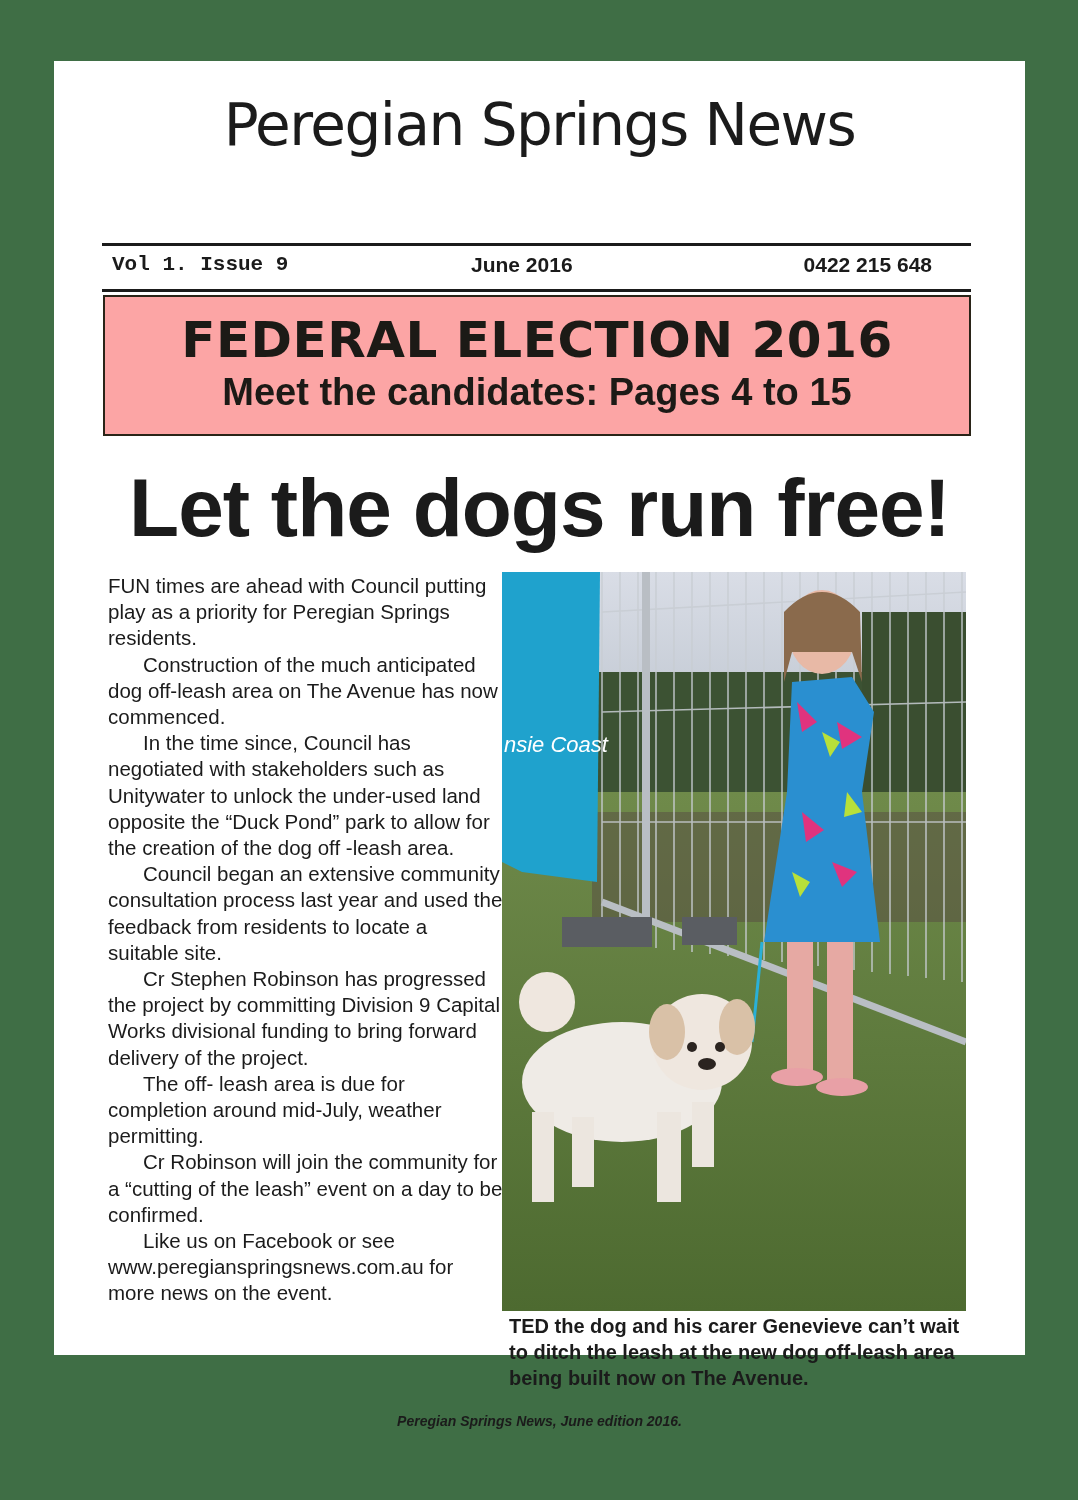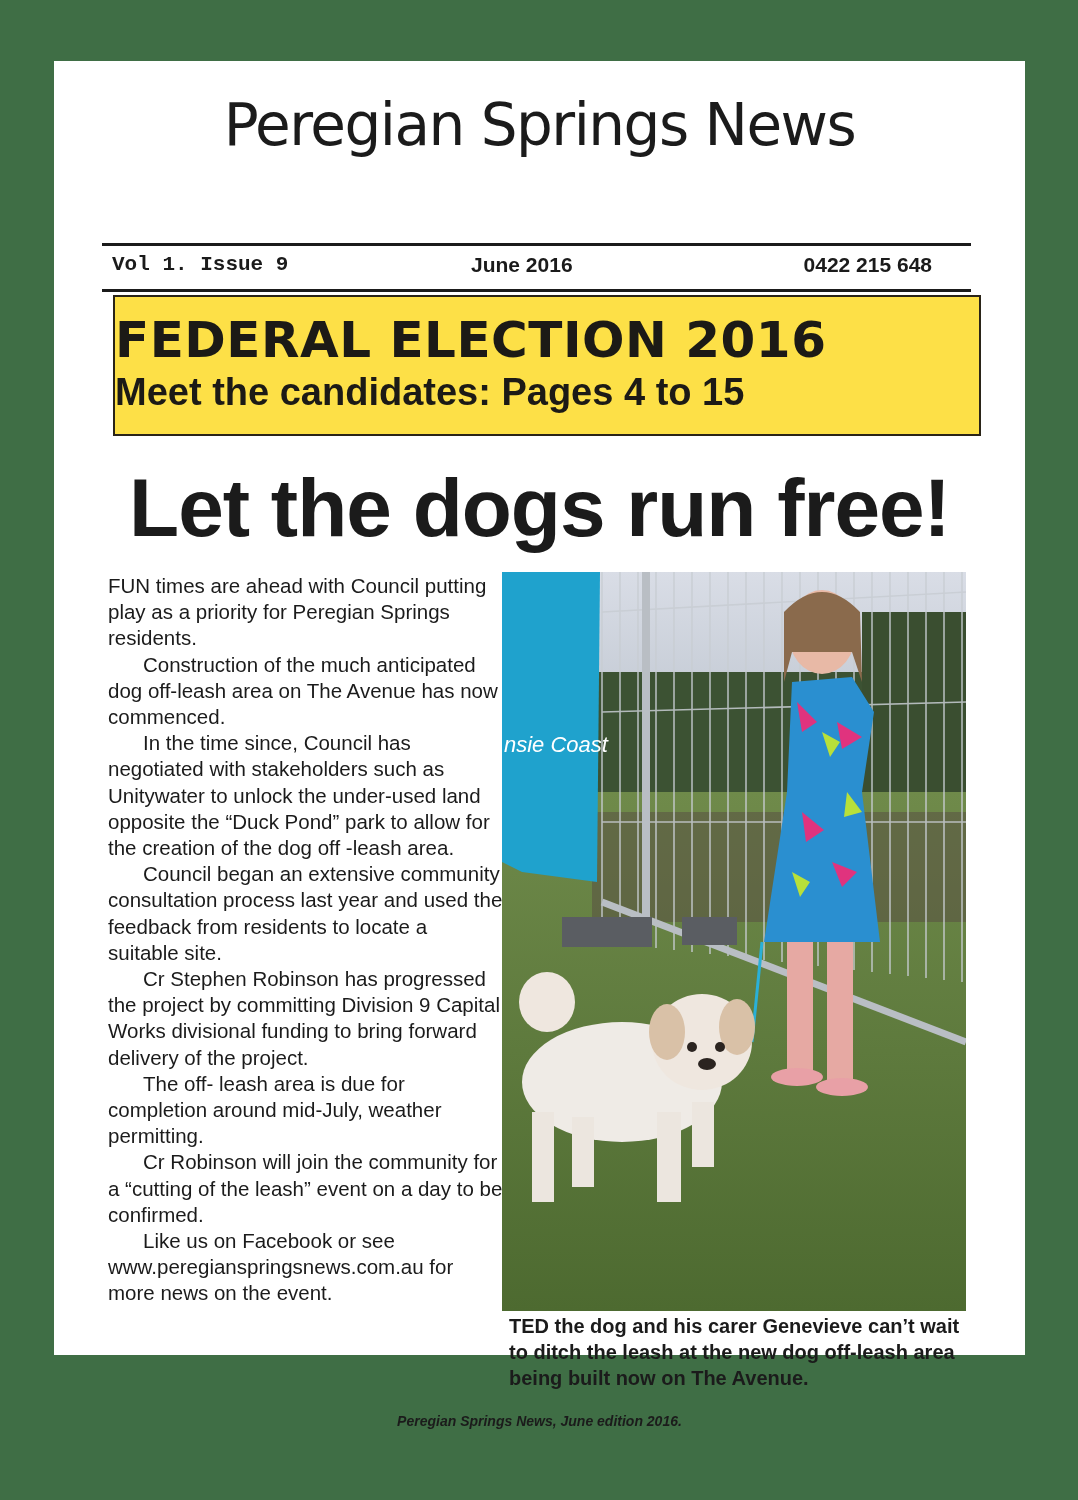--- a/index.html
+++ b/index.html
@@ -6,21 +6,21 @@
   body { width:1078px; height:1500px; background:#3f6e45; position:relative; overflow:hidden; font-family:"Liberation Sans", sans-serif; }
   .page { position:absolute; left:54px; top:61px; width:971px; height:1294px; background:#fff; }
   .masthead { position:absolute; left:0; top:30px; width:971px; text-align:center; font-family:"DejaVu Sans", sans-serif; font-size:58px; color:#1b1b1b; letter-spacing:-1.5px; font-weight:normal; }
   .tagline { position:absolute; left:0; top:118px; width:971px; text-align:center; font-family:"DejaVu Serif", serif; font-style:italic; font-size:44px; letter-spacing:1px; }
   .tagline span { margin:0 18px; }
   .rule { position:absolute; left:48px; width:869px; height:3px; background:#1b1b1b; }
   .infobar { position:absolute; left:58px; top:192px; width:820px; height:28px; font-weight:bold; font-size:21px; color:#1b1b1b; }
   .infobar .l { position:absolute; left:0; top:0;font-family:Liberation Mono, monospace; }
   .infobar .c { position:absolute; left:351px; top:0;margin-left:8px; }
   .infobar .r { position:absolute; right:0; top:0; }
-  .banner { position:absolute; left:59px; top:234px; width:864px; height:137px; background:#fde047; border:2px solid #2a2418; text-align:left; }
+  .banner { position:absolute; left:49px; top:234px; width:864px; height:137px; background:#fca5a5; border:2px solid #2a2418; text-align:center; }
   .banner .h { font-family:"DejaVu Sans", sans-serif; font-weight:bold; font-size:50px; color:#1c1a16; margin-top:14px; letter-spacing:0.5px; }
   .banner .s { font-family:"Liberation Sans", sans-serif; font-weight:bold; font-size:38px; color:#1c1a16; margin-top:2px; }
   .headline { position:absolute; left:0; top:400px; width:971px; text-align:center; font-family:"Liberation Sans", sans-serif; font-weight:bold; font-size:82px; color:#1b1b1b; letter-spacing:-1px; }
   .body-text { position:absolute; left:54px; top:512px; width:395px; font-size:20.5px; line-height:26.2px; color:#1b1b1b; }
   .body-text p { margin:0; }
   .body-text p.ind { text-indent:35px; }
   .photo { position:absolute; left:448px; top:511px; width:464px; height:739px; overflow:hidden; background:#5b7a3d; }
   .caption { position:absolute; left:455px; top:1252px; width:460px; font-weight:bold; font-size:20px; line-height:26px; color:#1b1b1b; }
   .footer { position:absolute; left:0; top:1352px; width:971px; text-align:center; font-style:italic; font-weight:bold; font-size:14px; color:#1b1b1b; }
 </style>

